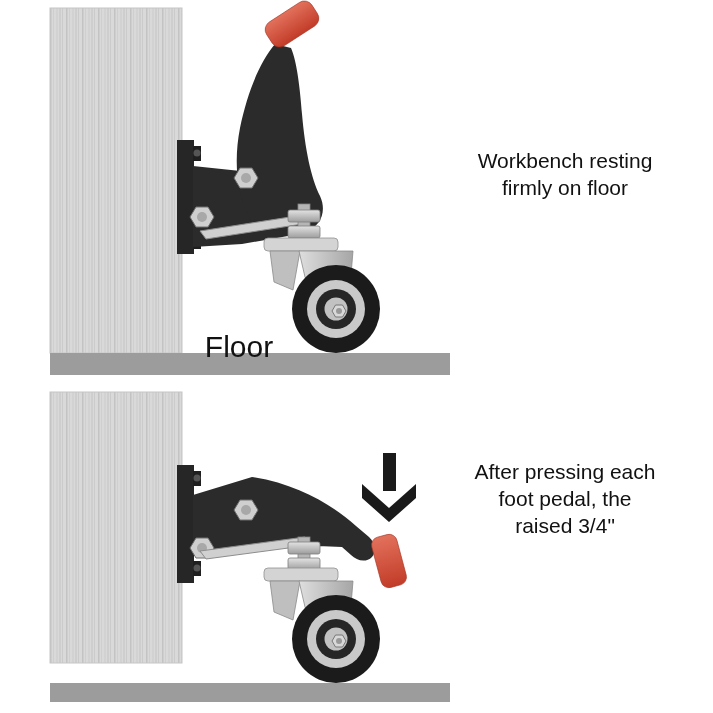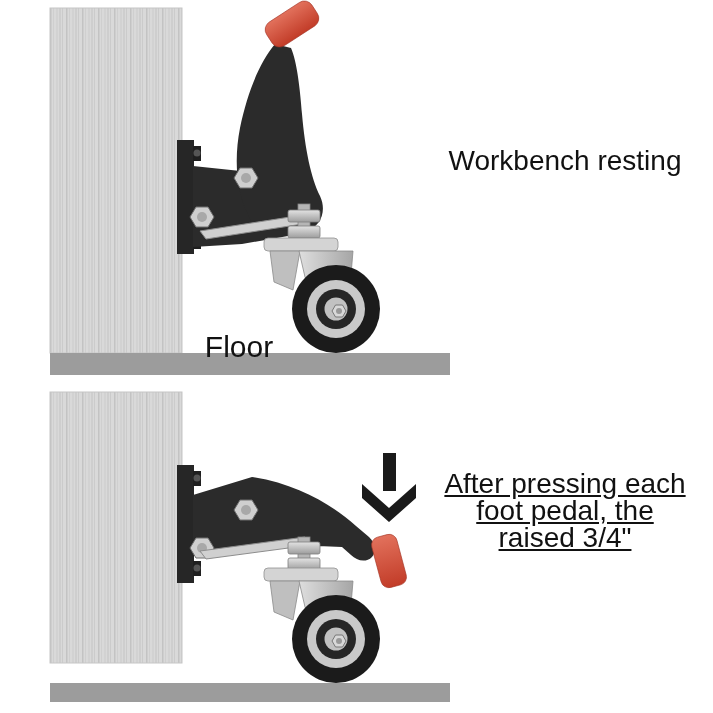--- a/index.html
+++ b/index.html
@@ -5,25 +5,25 @@
   html,body{margin:0;padding:0;background:#ffffff;}
   .stage{
     position:relative;width:713px;height:713px;background:var(--page_bg,#fff);
     overflow:hidden;font-family:"Liberation Sans", sans-serif;
   }
   .panel-svg{position:absolute;left:0;display:block;}
   #svg-top{top:0;}
   #svg-bottom{top:380px;}
   .caption{
     position:absolute;left:435px;width:260px;text-align:center;
-    color:var(--text,#111);font-size:28px;line-height:27px;font-weight:400;
+    color:var(--text,#111);font-size:21px;line-height:27px;font-weight:400;
   }
   .caption div{white-space:nowrap;}
   #caption-top{top:147px;}
-  #caption-bottom{top:470px;text-decoration:underline;}
+  #caption-bottom{top:458px;}
   .floor-text{
     font-family:"Liberation Sans", sans-serif;font-size:30px;fill:var(--text,#111);
   }
 </style>
 </head>
 <body>
 
 <div class="stage">
 
   <svg id="svg-top" class="panel-svg" width="713" height="380" viewBox="0 0 713 380">
@@ -97,20 +97,21 @@
       <circle cx="336" cy="309" r="11.5" fill="#c2c2c2"></circle>
       <polygon points="332,311 335.5,305 342.5,305 346,311 342.5,317 335.5,317" fill="#d8d8d8" stroke="#777"></polygon>
       <circle cx="339" cy="311" r="3" fill="#999"></circle>
     </g>
 
     <text class="floor-text" x="239" y="357" text-anchor="middle">Floor</text>
   </svg>
 
   <div class="caption" id="caption-top">
     <div>Workbench resting</div>
+    <div>firmly on floor</div>
   </div>
 
   <svg id="svg-bottom" class="panel-svg" width="713" height="333" viewBox="0 0 713 333">
     <defs>
       <pattern id="grainB" width="16" height="360" patternUnits="userSpaceOnUse">
         <rect width="16" height="360" fill="#d9d9d9"></rect>
         <rect x="2" width="1.5" height="360" fill="#c3c3c3"></rect>
         <rect x="5" width="1" height="360" fill="#cfcfcf"></rect>
         <rect x="8" width="2" height="360" fill="#d2d2d2"></rect>
         <rect x="11.5" width="1" height="360" fill="#c3c3c3"></rect>

